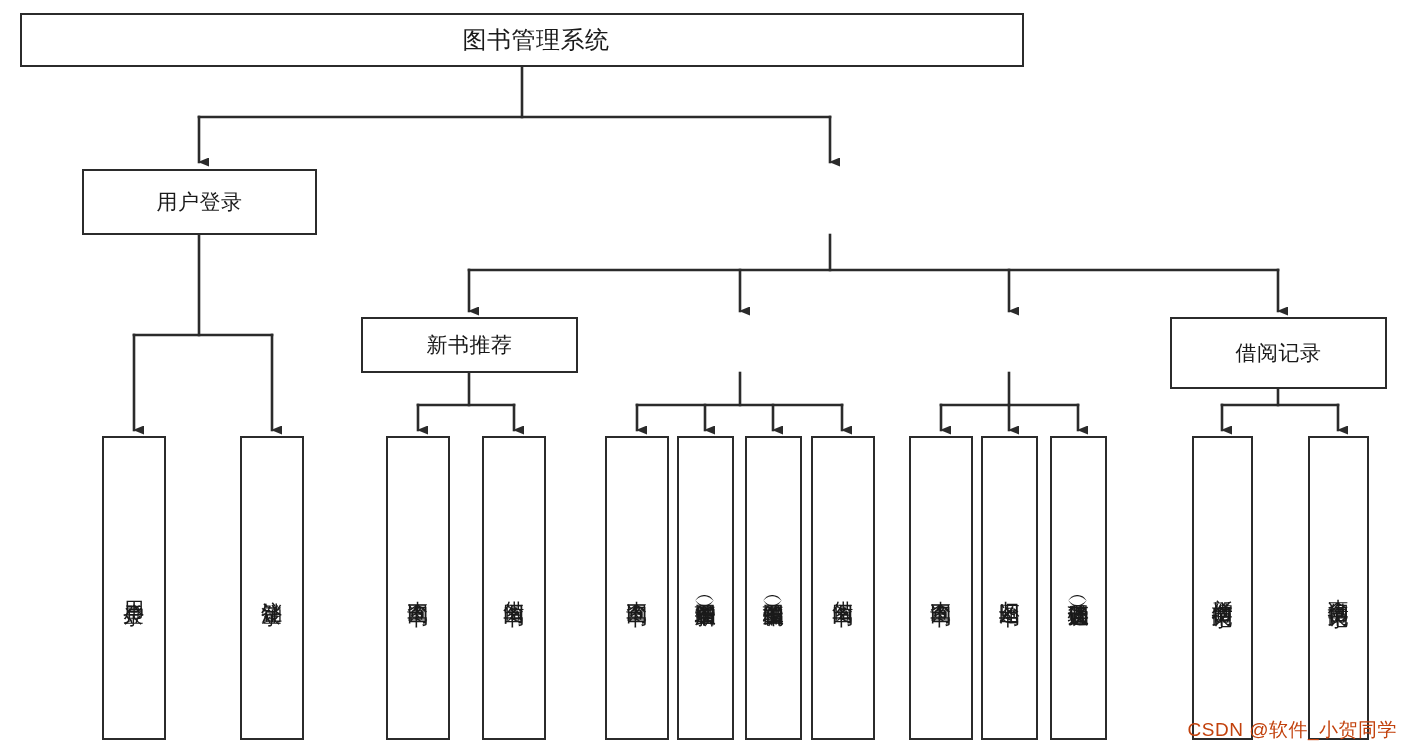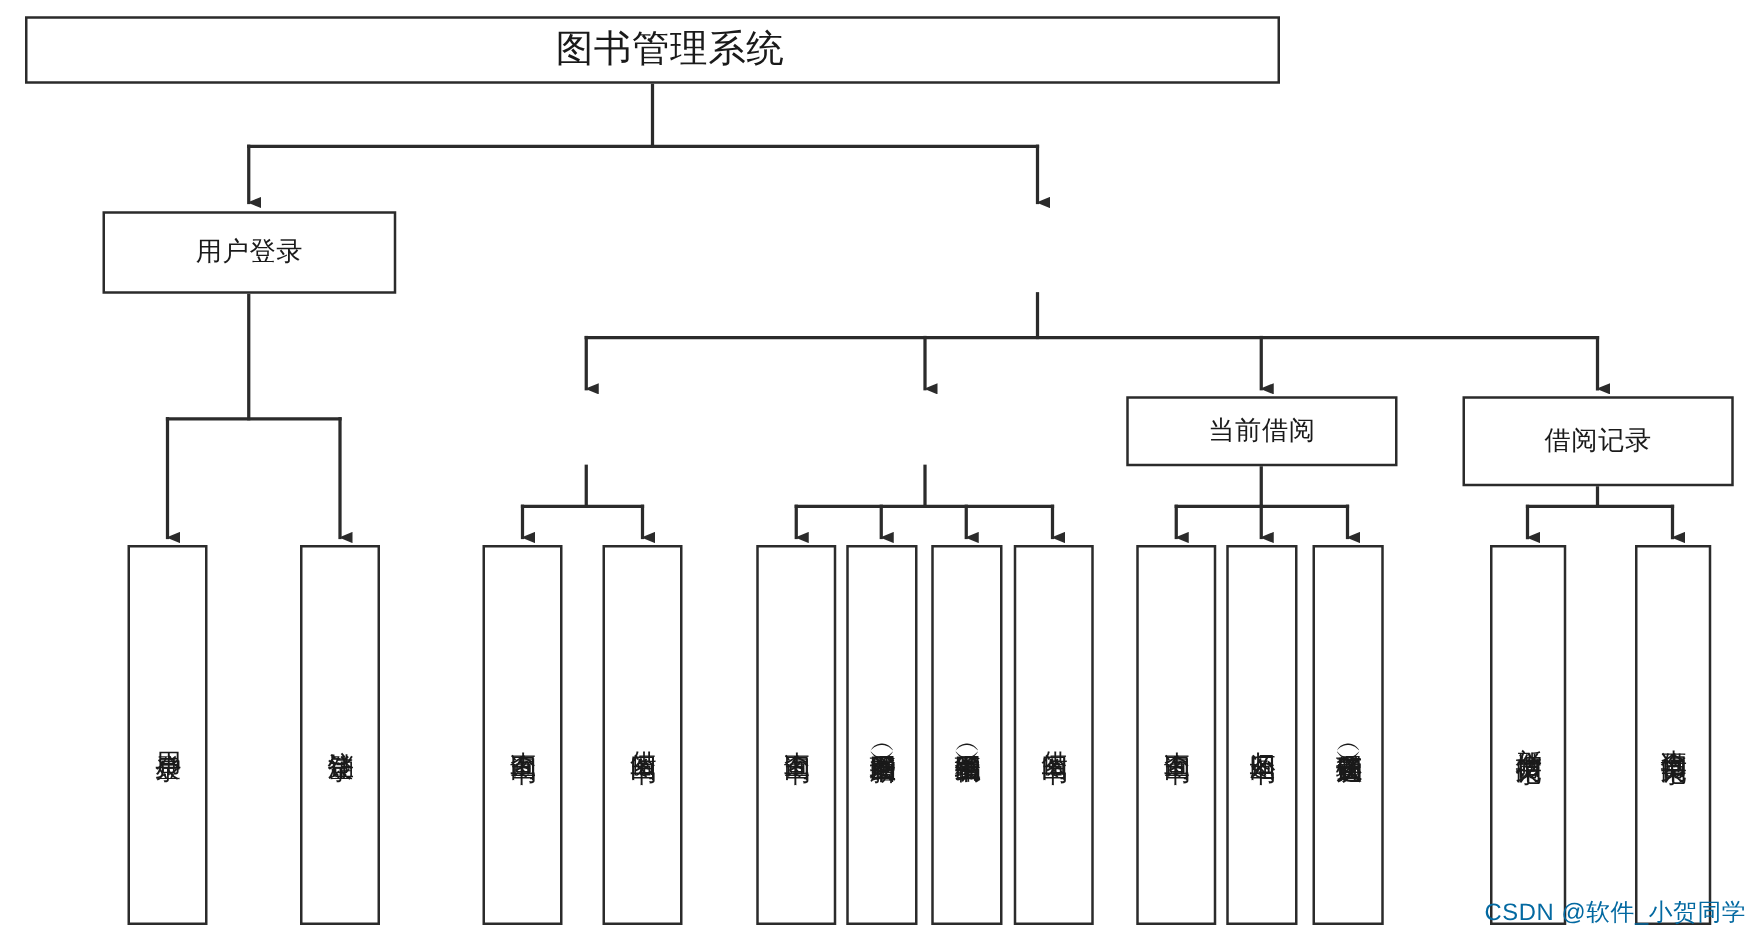--- a/index.html
+++ b/index.html
@@ -13,34 +13,34 @@
   svg.conn-layer{position:absolute;left:0;top:0;width:1405px;height:747px;pointer-events:none;}
   .node{
     position:absolute;box-sizing:border-box;
     background:#ffffff;border:2px solid #2b2b2b;
     display:flex;align-items:center;justify-content:center;
     color:#1a1a1a;
   }
   .node .label{
     font-size:21px;line-height:1.16;letter-spacing:.5px;white-space:nowrap;
   }
-  .node.root .label{font-size:30px;margin-left:28px;}
+  .node.root .label{font-size:24px;margin-left:28px;}
   .node.leaf{
     
     padding:4px 0;
   }
   .node.leaf .label{
     writing-mode:vertical-rl;text-orientation:upright;
     font-size:21px;line-height:1.30;letter-spacing:2px;
     white-space:nowrap;text-align:center;
   }
   .node.leaf .label.long{font-size:21px;line-height:1.22;letter-spacing:0px;}
   .watermark{
     position:absolute;right:8px;bottom:4px;
-    font-size:19px;color:#0369a1;letter-spacing:.5px;
+    font-size:19px;color:#c2410c;letter-spacing:.5px;
     white-space:nowrap;user-select:none;
   }
 </style>
 </head>
 <body>
 
 <div id="diagram-root">
 
   <svg class="conn-layer" viewBox="0 0 1405 747" xmlns="http://www.w3.org/2000/svg">
     <defs>
@@ -94,25 +94,25 @@
 
   <div class="node root" style="left:20px;top:13px;width:1004px;height:54px;">
     <span class="label">图书管理系统</span>
   </div>
 
   <div class="node" style="left:82px;top:169px;width:235px;height:66px;">
     <span class="label">用户登录</span>
   </div>
 
 
+  <div class="node" style="left:361px;top:317px;width:217px;height:56px;">
+    <span class="label">新书推荐</span>
+  </div>
 
 
-  <div class="node" style="left:901px;top:317px;width:217px;height:56px;">
-    <span class="label">当前借阅</span>
-  </div>
 
   <div class="node" style="left:1170px;top:317px;width:217px;height:72px;">
     <span class="label">借阅记录</span>
   </div>
 
   <div class="node leaf" style="left:102px;top:436px;width:64px;height:304px;">
     <span class="label">用户登录</span>
   </div>
   <div class="node leaf" style="left:240px;top:436px;width:64px;height:304px;">
     <span class="label">注销登录</span>

